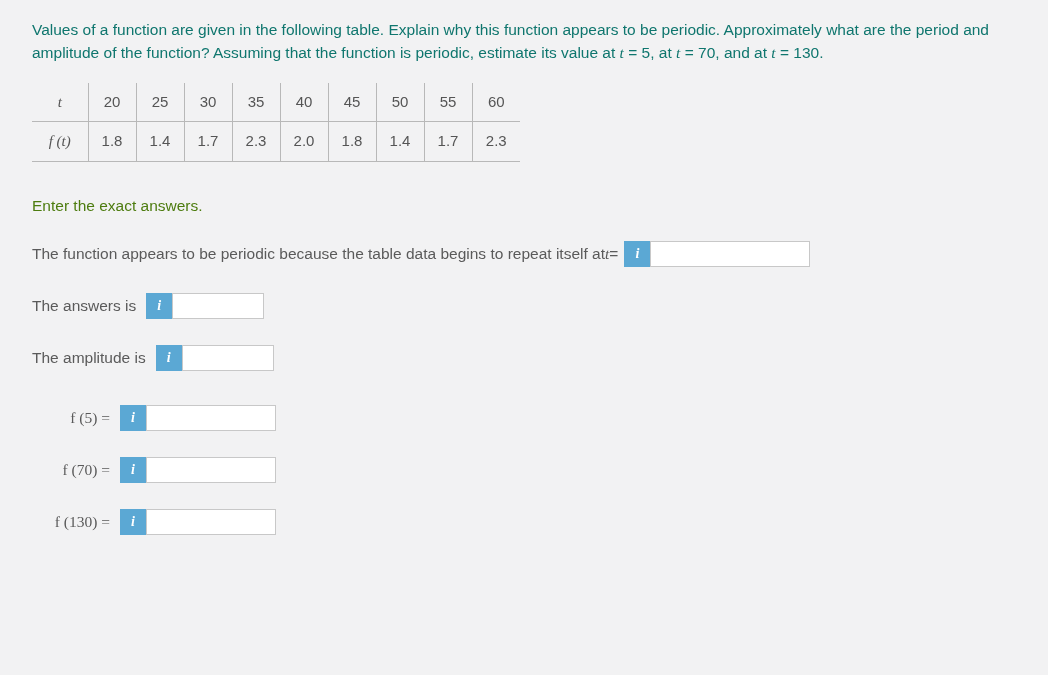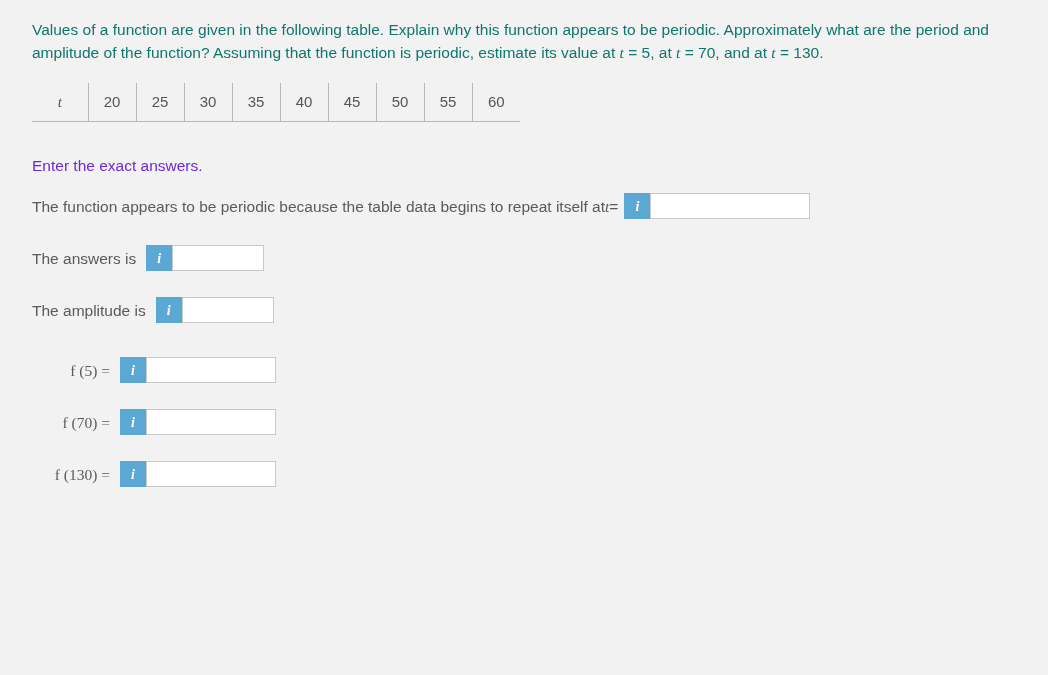--- a/index.html
+++ b/index.html
@@ -52,22 +52,22 @@
     }
     tr td.header-cell {
       font-style: italic;
       font-family: Georgia, serif;
     }
     .row-header {
       font-style: italic;
       font-family: Georgia, serif;
     }
     .section-text {
-      color: #6d28d9;
-      margin-bottom: 16px;
+      color: #4d7c0f;
+      margin-bottom: 24px;
     }
     .answer-row {
       display: flex;
       align-items: center;
       margin-bottom: 26px;
       color: #5a5a5a;
     }
     .answer-label {
       margin-right: 10px;
     }
@@ -119,20 +119,32 @@
     <td>20</td>
     <td>25</td>
     <td>30</td>
     <td>35</td>
     <td>40</td>
     <td>45</td>
     <td>50</td>
     <td>55</td>
     <td>60</td>
   </tr>
+  <tr>
+    <td class="row-header">f (t)</td>
+    <td>1.8</td>
+    <td>1.4</td>
+    <td>1.7</td>
+    <td>2.3</td>
+    <td>2.0</td>
+    <td>1.8</td>
+    <td>1.4</td>
+    <td>1.7</td>
+    <td>2.3</td>
+  </tr>
 </tbody>
   </table>
 
 <div class="section-text">Enter the exact answers.</div>
 
 <div class="answer-row">
   <span>The function appears to be periodic because the table data begins to repeat itself at </span>
   <span class="italic">t</span>
   <span> = </span>
   <span class="flex-inline">

